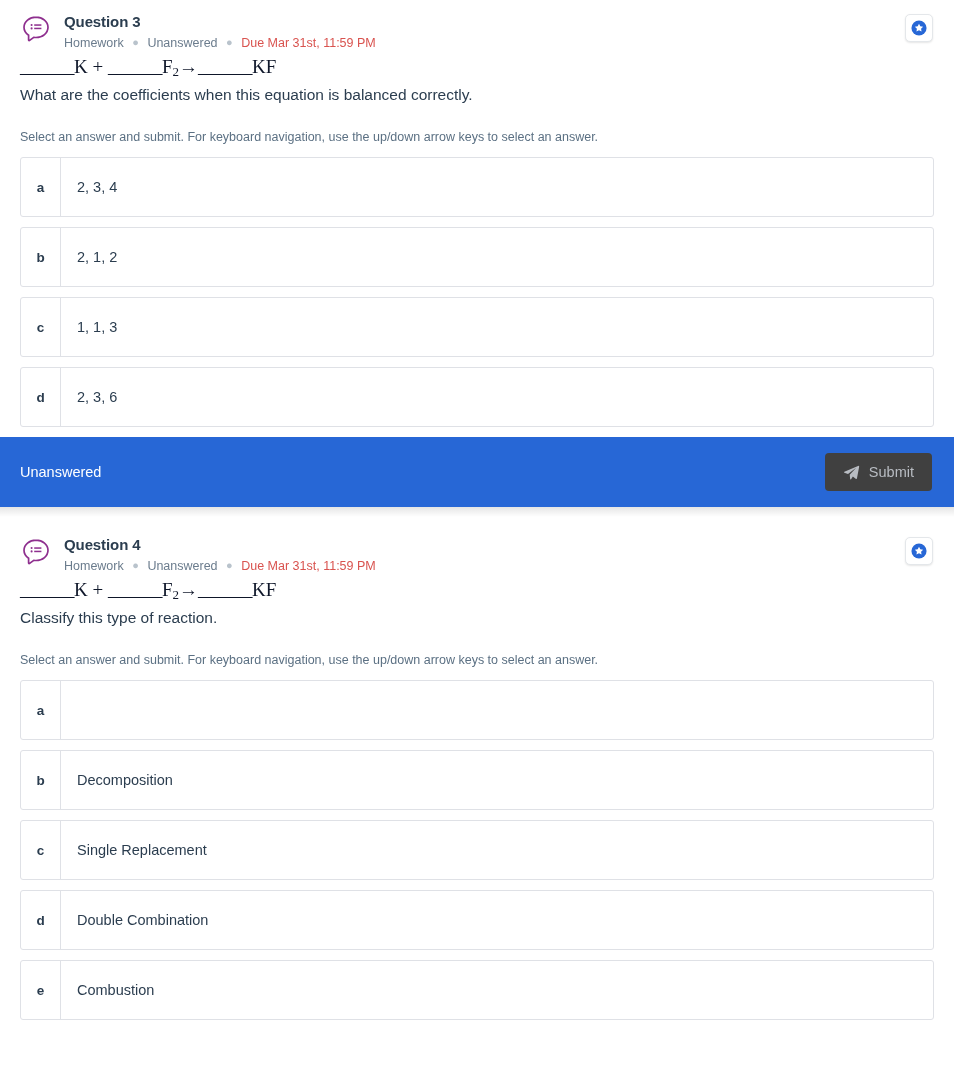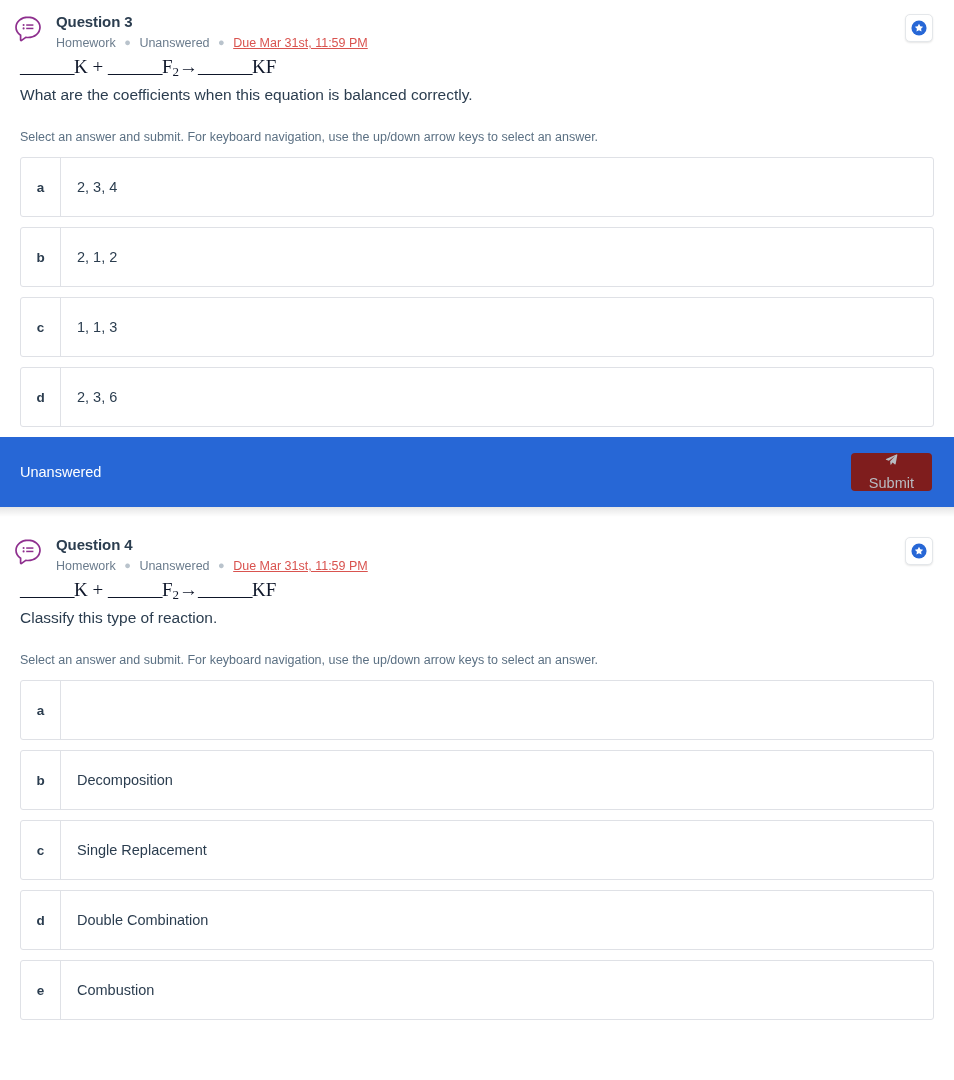--- a/index.html
+++ b/index.html
@@ -7,31 +7,31 @@
     margin: 0; padding: 0;
     width: 954px;
     background: #ffffff;
     font-family: "Liberation Sans", "DejaVu Sans", sans-serif;
     -webkit-font-smoothing: antialiased;
   }
   .page { width: 954px; position: relative; overflow: hidden; }
 
   
   .qcard { background:#fff; padding: 0 0 0 0; position: relative; }
-  .qhead { display:flex; align-items:flex-start; padding: 12px 20px 0 12px; position:relative; }
+  .qhead { display:flex; align-items:flex-start; padding: 12px 20px 0 20px; position:relative; }
 
   .bubble-icon { width: 32px; height: 32px; flex: 0 0 32px; margin-top: 2px; }
   .qhead-text { margin-left: 12px; padding-top: 1px; }
   .qtitle {
     font-size: 15px; font-weight: bold; color:#2b3d4f;
     line-height: 18px; letter-spacing: -0.1px;
   }
   .qmeta { margin-top: 5px; font-size: 12.5px; line-height: 15px; color:#6b7c8d; white-space: nowrap; }
   .qmeta .dot { color:#b9c3cc; margin: 0 5px; font-size: 11px; position: relative; top:-1px;}
-  .qmeta .due { color:#d9534f;text-decoration:underline; }
+  .qmeta .due { color:#d9534f; }
 
   .star-btn {
     position:absolute; right: 21px; top: 14px;
     width: 28px; height: 28px; border-radius: 5px;
     background:#ffffff; border: 1px solid #e4e7ea;
     box-shadow: 0 1px 2px rgba(0,0,0,0.10);
     display:flex; align-items:center; justify-content:center;
     cursor: pointer;
   }
 
@@ -70,25 +70,24 @@
   }
 
   
   .submitbar {
     background:#2767d6; height: 70px; width: 954px;
     display:flex; align-items:center; justify-content:space-between;
     padding: 0 22px 0 20px;
   }
   .submitbar .status { color:#ffffff; font-size: 14.5px; }
   .submit-btn {
-    background:#7f1d1d; border: none; border-radius: 4px;
+    background:#404040; border: none; border-radius: 4px;
     height: 38px; padding: 0 18px;
     display:flex; align-items:center; gap: 9px;
     cursor: default;
-    flex-direction: column;
   }
   .submit-btn .label { font-size: 14.5px; color:#b8bcc2; }
 
   .card-gap { height: 16px; width: 954px; background: #ffffff;
     background-image: linear-gradient(to bottom, rgba(0,0,0,0.10), rgba(0,0,0,0.0) 62%); }
 </style>
 </head>
 <body>
 
 <div class="page">

